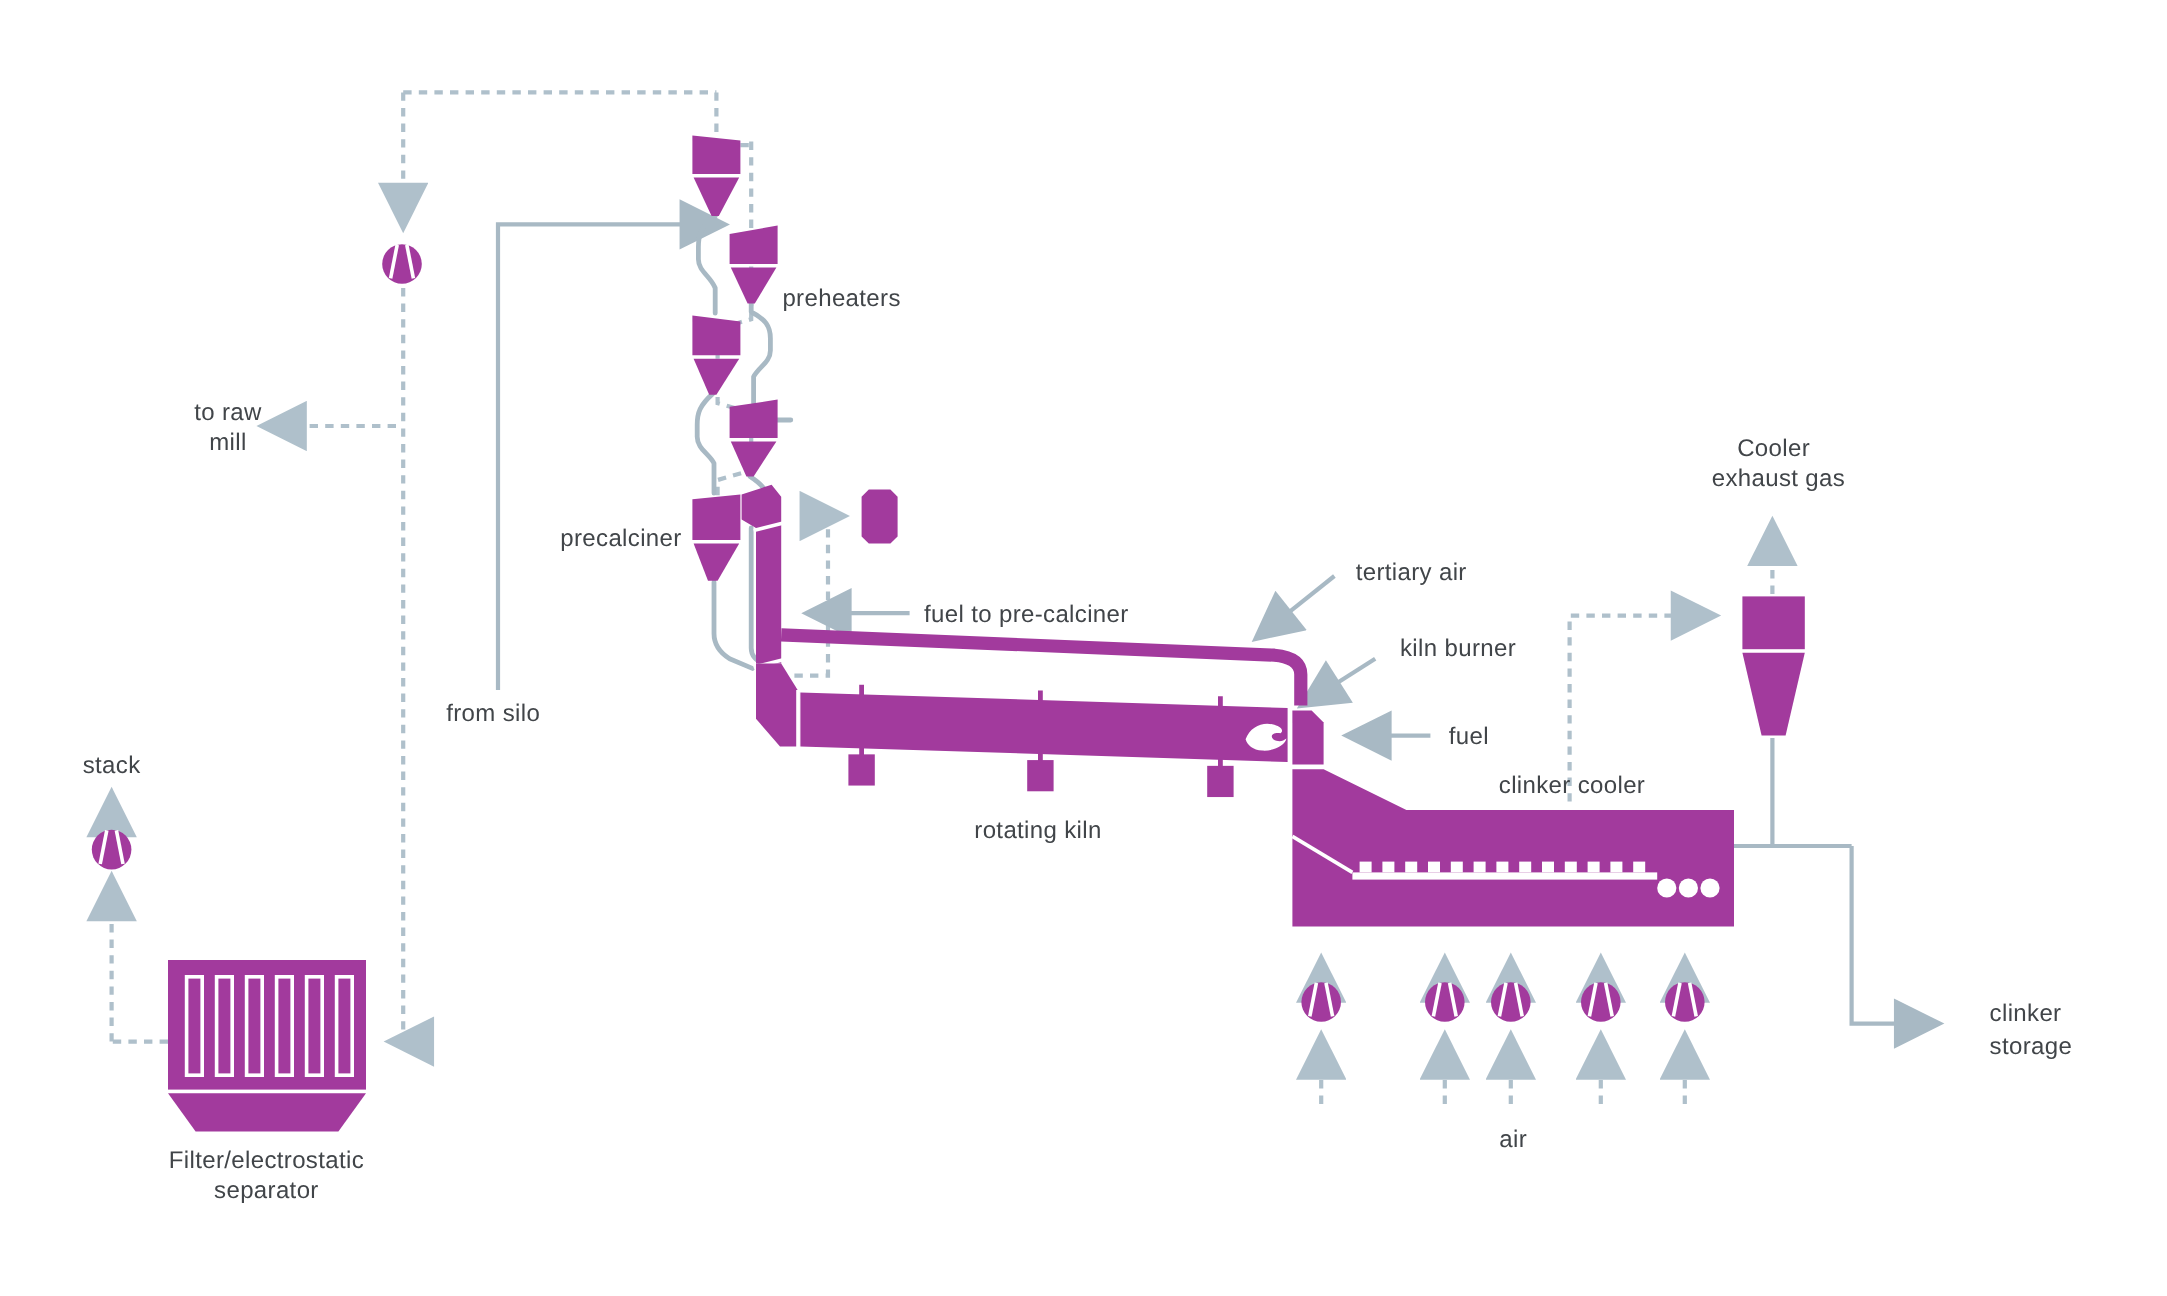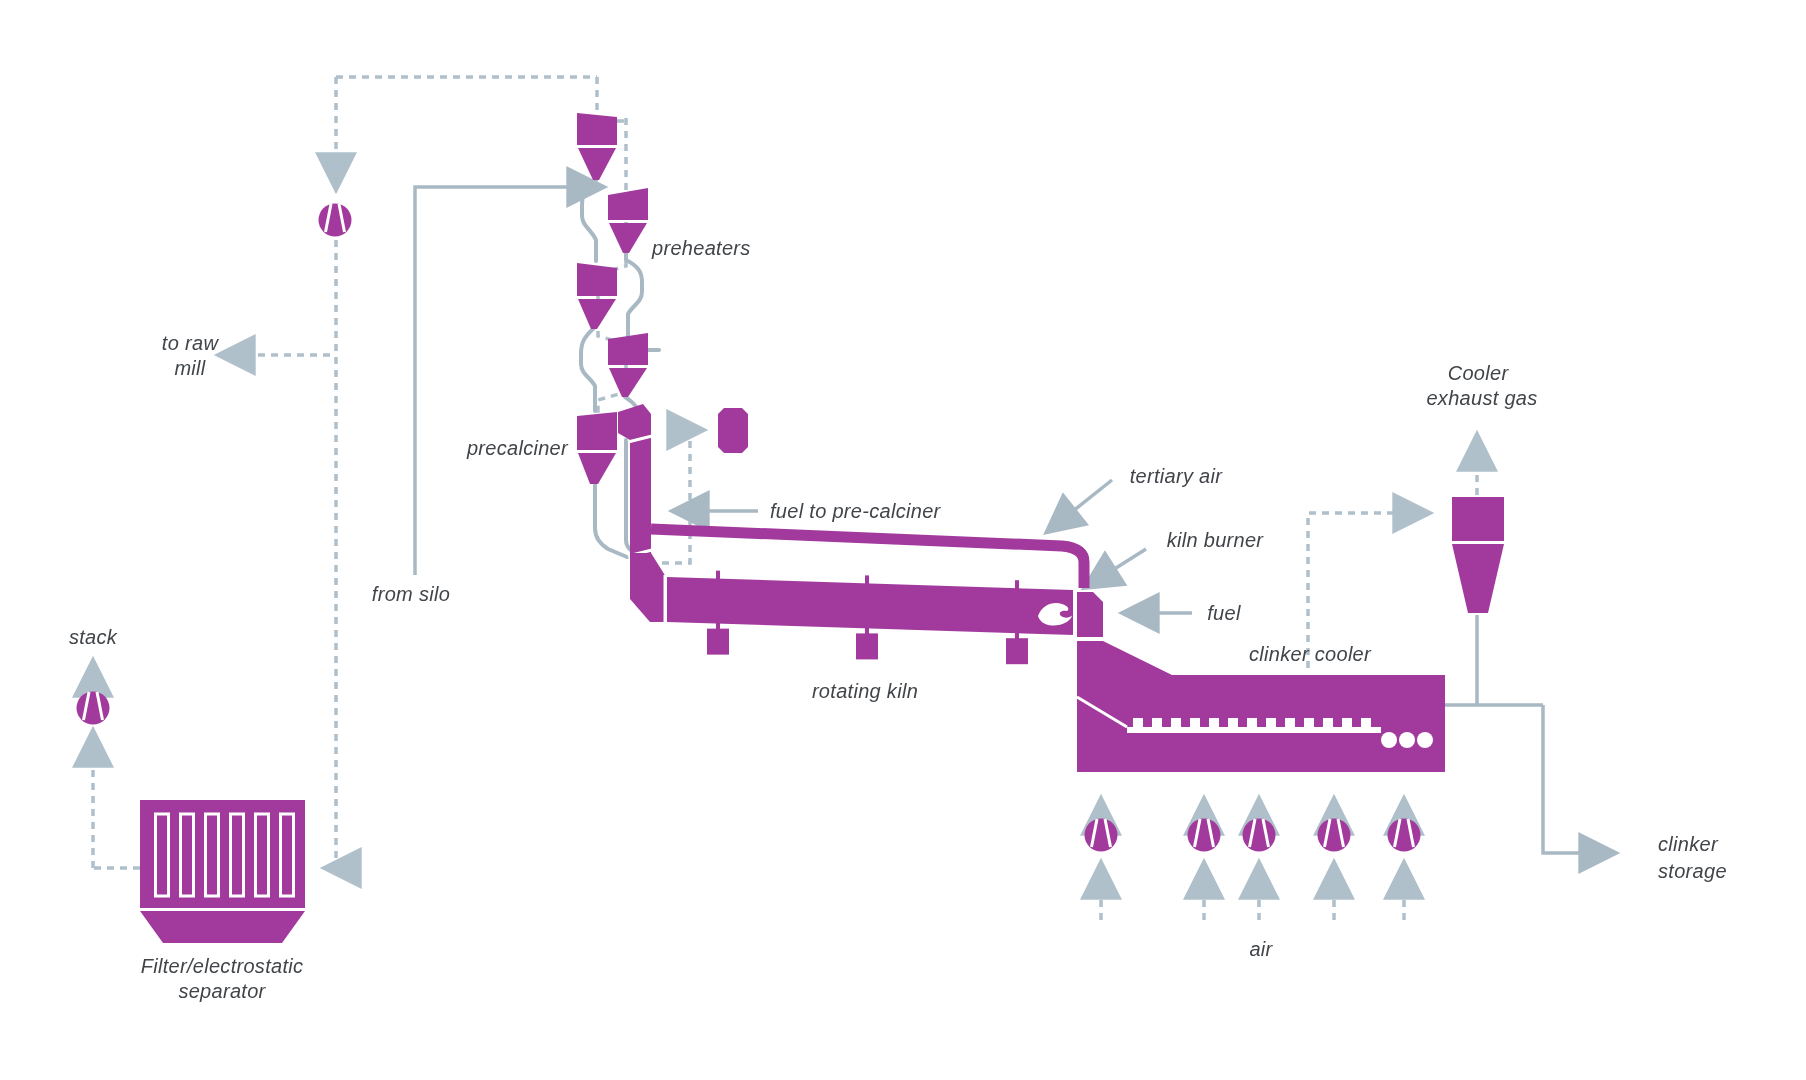--- a/index.html
+++ b/index.html
@@ -3,21 +3,21 @@
 <meta charset="utf-8">
 <style>
   :root{
     --purple:#A23A9D;
     --line:#A8B9C4;
     --dash:#AFC0CB;
     --ink:#414549;
     --bg:#FFFFFF;
   }
   html,body{margin:0;padding:0;background:var(--bg);}
-  .stage{width:1806px;height:1080px;position:relative;background:var(--bg);overflow:hidden;font-style:italic;}
+  .stage{width:1806px;height:1080px;position:relative;background:var(--bg);overflow:hidden;}
   svg{display:block;}
   text{
     font-family:"Liberation Sans","DejaVu Sans",sans-serif;
     fill:var(--ink);
     font-size:20px;
     letter-spacing:.3px;
   }
   .solidline{stroke:var(--line);stroke-width:3.5;fill:none;}
   .dashline{stroke:var(--dash);stroke-width:3.5;fill:none;stroke-dasharray:7 6;}
   .duct{stroke:var(--line);stroke-width:4;fill:none;stroke-linecap:round;stroke-linejoin:round;}

